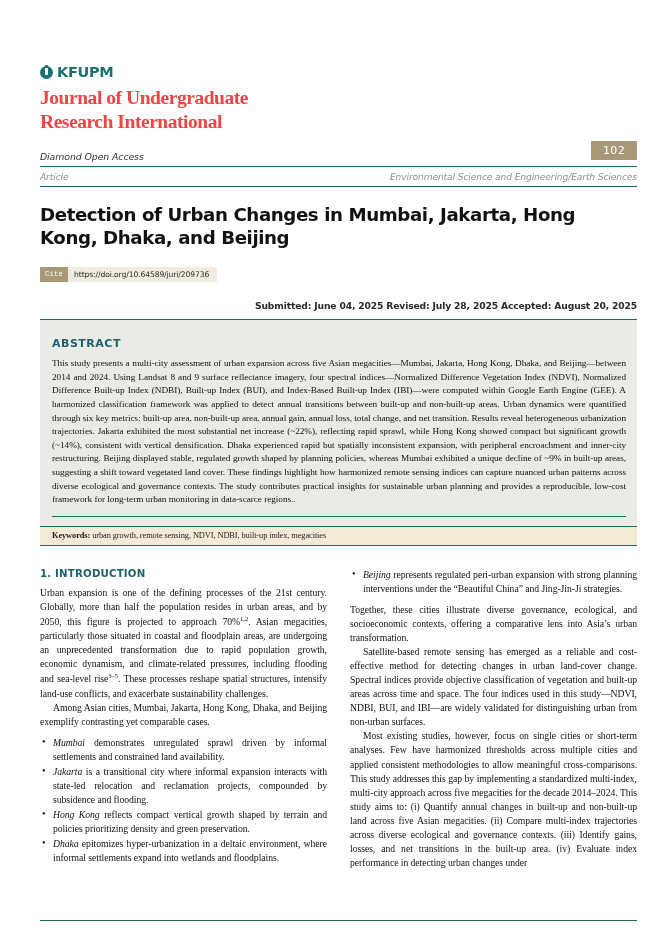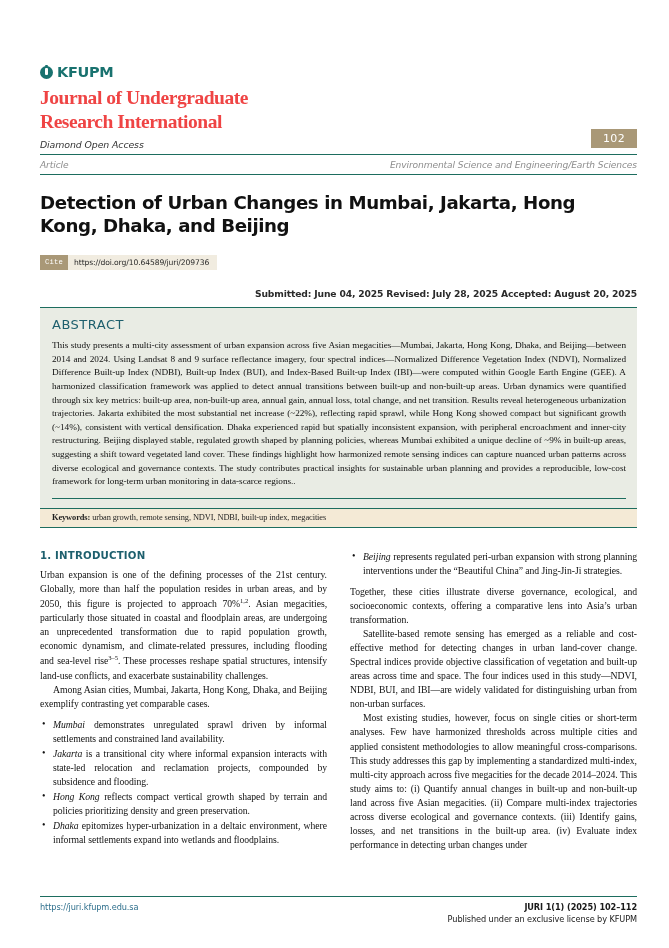--- a/index.html
+++ b/index.html
@@ -71,21 +71,21 @@
     font-weight: bold;
     font-size: 19.5px;
     line-height: 1.22;
     color: #ef4444;
     letter-spacing: -0.45px;
     margin-top: 5px;
     white-space: pre-line;
   }
 
   .open-access-row {
-    margin-top: 0;
+    margin-top: 12px;
     position: relative;
     height: 17px;
   }
   .open-access {
     font-family: "DejaVu Sans", sans-serif;
     font-style: italic;
     font-size: 9.4px;
     color: #333;
     letter-spacing: -0.1px;
   }
@@ -179,25 +179,26 @@
   
   .abstract-box {
     margin-top: 8px;
     background: #e9ece4;
     border-top: 1.3px solid #1d6d5f;
     border-bottom: 1.3px solid #1d6d5f;
     padding: 9px 11px 9px 12px;
   }
   .abstract-label {
     font-family: "DejaVu Sans", sans-serif;
-    font-weight: normal;
-    font-size: 13px;
+    font-weight: bold;
+    font-size: 11px;
     color: #1d5f6d;
     letter-spacing: 0.5px;
     margin-bottom: 7px;
+    margin-top: 8px;
   }
   .abstract-text {
     font-family: "Liberation Serif", serif;
     font-size: 9.25px;
     line-height: 1.47;
     text-align: justify;
     color: #111;
     letter-spacing: -0.05px;
   }
   .kw-divider {
@@ -373,21 +374,14 @@
 
         <p class="body-p">Together, these cities illustrate diverse governance, ecological, and socioeconomic contexts, offering a comparative lens into Asia’s urban transformation.</p>
         <p class="body-p indent">Satellite-based remote sensing has emerged as a reliable and cost-effective method for detecting changes in urban land-cover change. Spectral indices provide objective classification of vegetation and built-up areas across time and space. The four indices used in this study—NDVI, NDBI, BUI, and IBI—are widely validated for distinguishing urban from non-urban surfaces.</p>
         <p class="body-p indent">Most existing studies, however, focus on single cities or short-term analyses. Few have harmonized thresholds across multiple cities and applied consistent methodologies to allow meaningful cross-comparisons. This study addresses this gap by implementing a standardized multi-index, multi-city approach across five megacities for the decade 2014–2024. This study aims to: (i) Quantify annual changes in built-up and non-built-up land across five Asian megacities. (ii) Compare multi-index trajectories across diverse ecological and governance contexts. (iii) Identify gains, losses, and net transitions in the built-up area. (iv) Evaluate index performance in detecting urban changes under</p>
       </div>
     </div>
   </div>
 
   <div class="footer">
     <hr class="footer-rule">
-    <div class="footer-row">
-      <span class="footer-left">https://juri.kfupm.edu.sa</span>
-      <span class="footer-right">
-        <span class="jline">JURI 1(1)  (2025) 102–112</span><br>
-        <span>Published under an exclusive license by KFUPM</span>
-      </span>
-    </div>
   </div>
 </div>
 
 </body></html>

